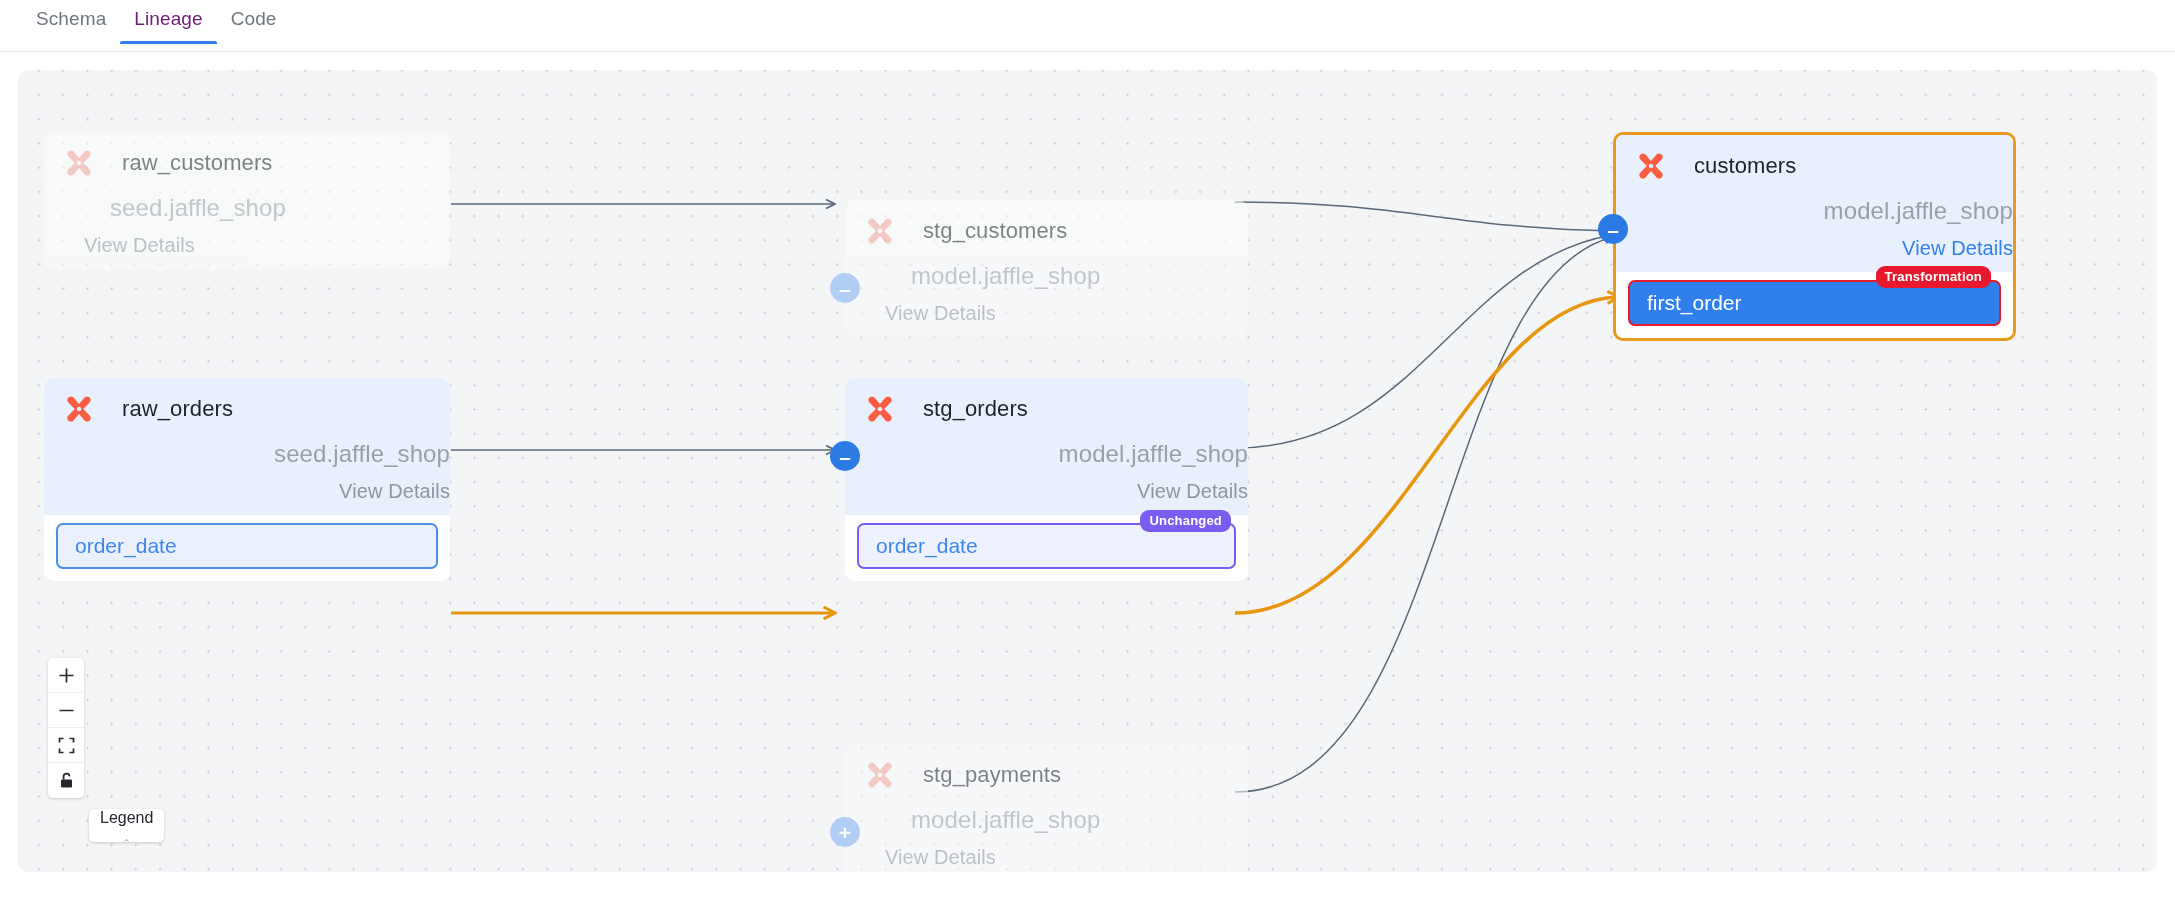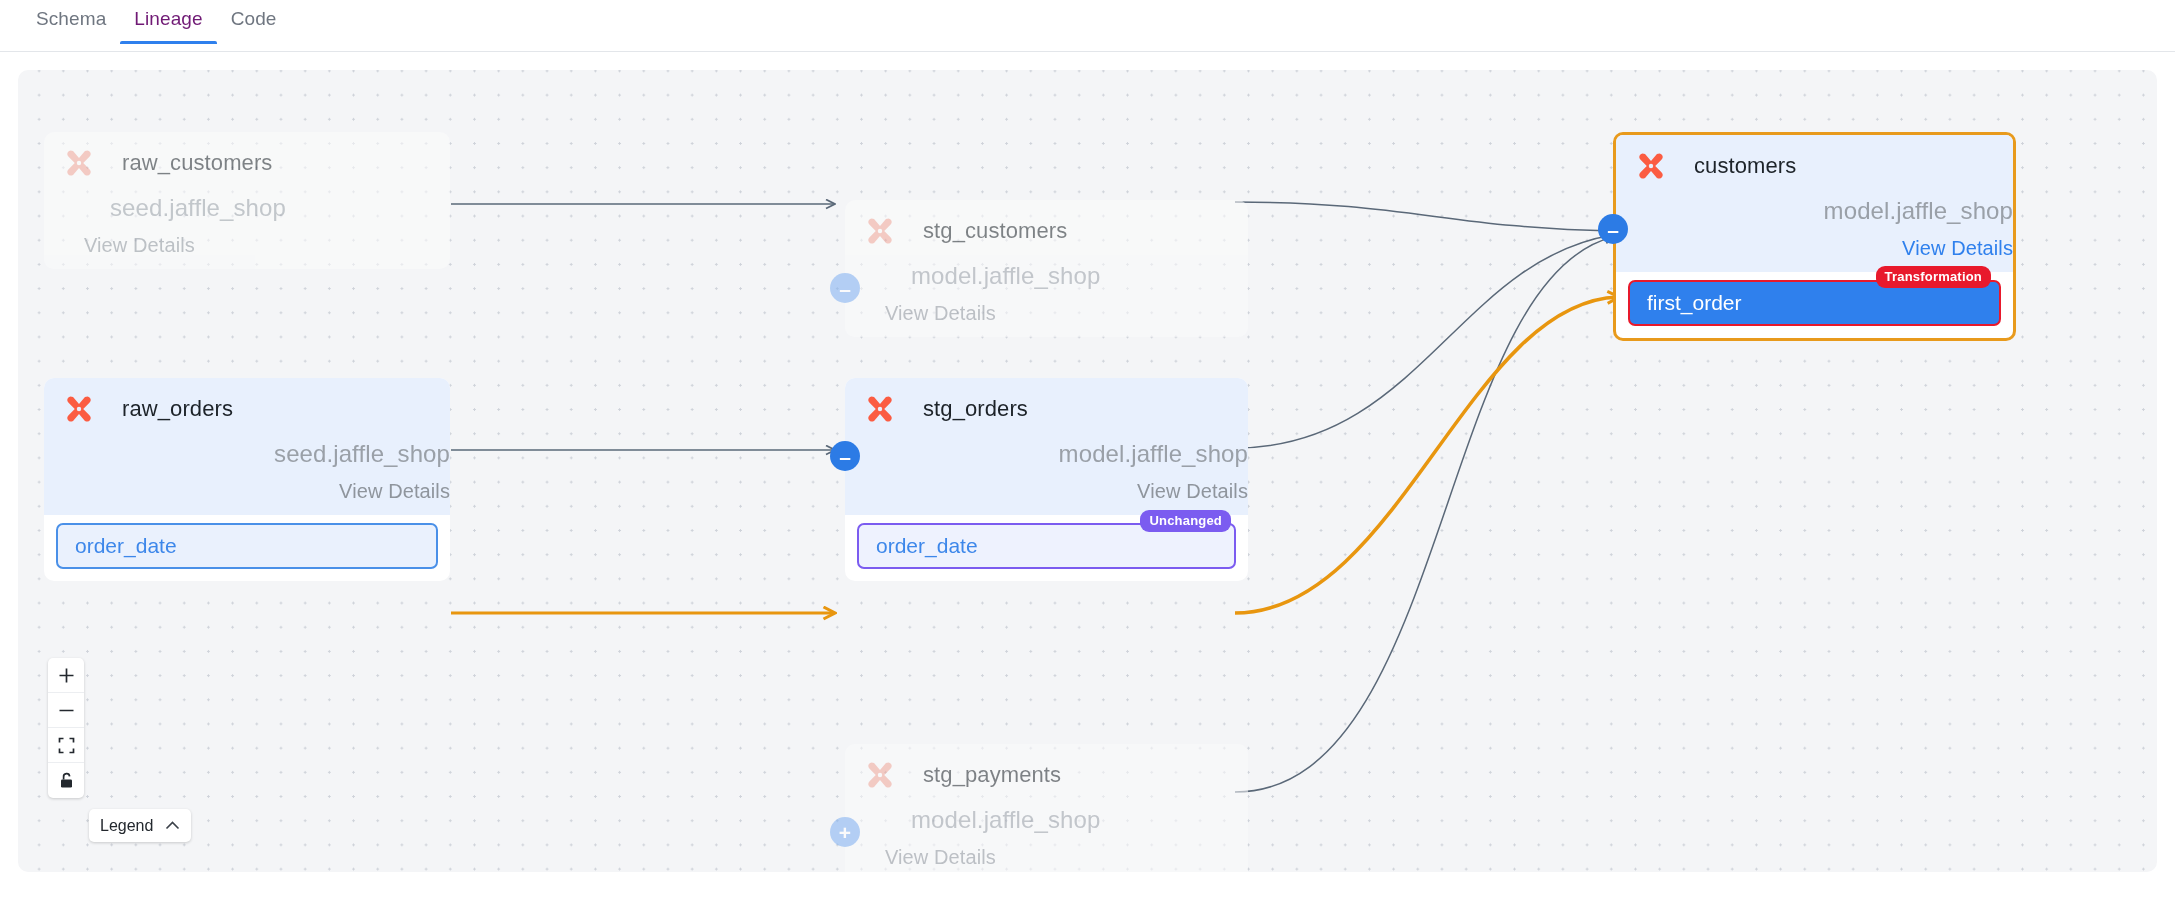--- a/index.html
+++ b/index.html
@@ -145,21 +145,21 @@
     height: 35px; display: flex; align-items: center; justify-content: center;
     border-bottom: 1px solid #eceef1; cursor: pointer; color: #23282e;
   }
   .zbtn:last-child { border-bottom: none; }
   #legend-btn {
     position: absolute; left: 71px; bottom: 30px;
     height: 33px; padding: 0 11px;
     background: #ffffff; border-radius: 5px;
     box-shadow: 0 1px 3px rgba(0,0,0,.18);
     display: flex; align-items: center; gap: 12px;
-    font-size: 16px; color: #23282e; cursor: pointer;
+    font-size: 16px; color: #23282e; cursor: pointer; flex-direction: column;
   }
 </style>
 </head>
 <body>
 
 <div id="tabbar">
   <div class="tab">
     <span>Schema</span>
   </div>
   <div class="tab active">

